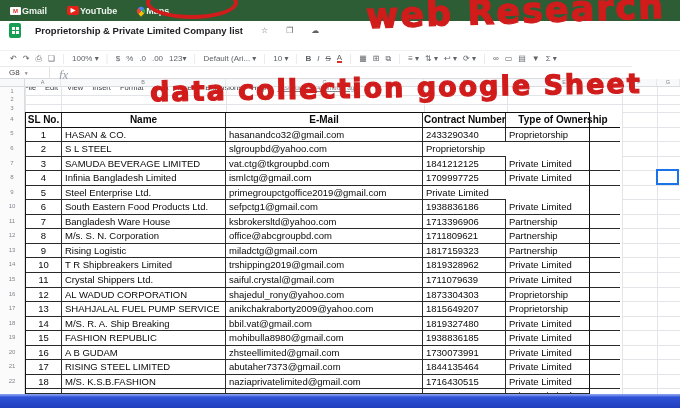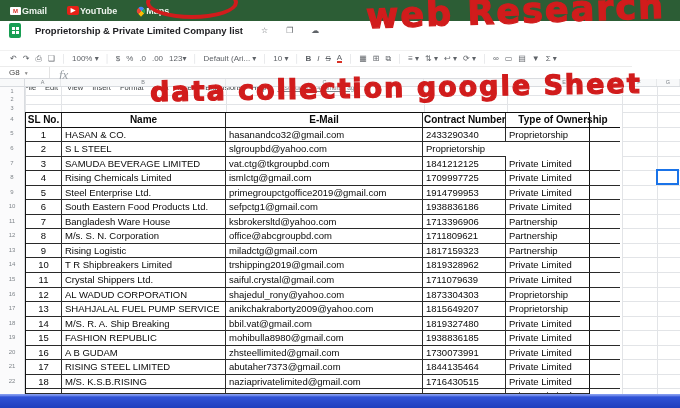--- a/index.html
+++ b/index.html
@@ -345,31 +345,30 @@
         <div class="tr" data-name="table-row">
           <span class="cell sl" data-name="cell-sl">3</span>
           <span class="cell" data-name="cell-name">SAMUDA BEVERAGE LIMITED</span>
           <span class="cell" data-name="cell-email">vat.ctg@tkgroupbd.com</span>
           <span class="cell" data-name="cell-contract">1841212125</span>
           <span class="cell" data-name="cell-ownership">Private Limited</span>
         </div>
 
         <div class="tr" data-name="table-row">
           <span class="cell sl" data-name="cell-sl">4</span>
-          <span class="cell" data-name="cell-name">Rising Chemicals Limited</span>
+          <span class="cell" data-name="cell-name">Infinia Bangladesh Limited</span>
           <span class="cell" data-name="cell-email">ismlctg@gmail.com</span>
           <span class="cell" data-name="cell-contract">1709997725</span>
           <span class="cell" data-name="cell-ownership">Private Limited</span>
         </div>
 
         <div class="tr" data-name="table-row">
           <span class="cell sl" data-name="cell-sl">5</span>
           <span class="cell" data-name="cell-name">Steel Enterprise Ltd.</span>
           <span class="cell" data-name="cell-email">primegroupctgoffice2019@gmail.com</span>
-          <span class="cell" data-name="cell-contract">1914799953</span>
           <span class="cell" data-name="cell-ownership">Private Limited</span>
         </div>
 
         <div class="tr" data-name="table-row">
           <span class="cell sl" data-name="cell-sl">6</span>
           <span class="cell" data-name="cell-name">South Eastern Food Products Ltd.</span>
           <span class="cell" data-name="cell-email">sefpctg1@gmail.com</span>
           <span class="cell" data-name="cell-contract">1938836186</span>
           <span class="cell" data-name="cell-ownership">Private Limited</span>
         </div>
@@ -457,21 +456,21 @@
         <div class="tr" data-name="table-row">
           <span class="cell sl" data-name="cell-sl">17</span>
           <span class="cell" data-name="cell-name">RISING STEEL LIMITED</span>
           <span class="cell" data-name="cell-email">abutaher7373@gmail.com</span>
           <span class="cell" data-name="cell-contract">1844135464</span>
           <span class="cell" data-name="cell-ownership">Private Limited</span>
         </div>
 
         <div class="tr" data-name="table-row">
           <span class="cell sl" data-name="cell-sl">18</span>
-          <span class="cell" data-name="cell-name">M/S. K.S.B.RISING</span>
+          <span class="cell" data-name="cell-name">M/S. K.S.B.FASHION</span>
           <span class="cell" data-name="cell-email">naziaprivatelimited@gmail.com</span>
           <span class="cell" data-name="cell-contract">1716430515</span>
           <span class="cell" data-name="cell-ownership">Private Limited</span>
         </div>
       </div>
     <div class="tr clip" data-name="table-row-clipped">
       <span class="cell sl" data-name="cell-sl">19</span>
       <span class="cell" data-name="cell-name"></span>
       <span class="cell" data-name="cell-email"></span>
       <span class="cell" data-name="cell-contract">1920934793</span>

